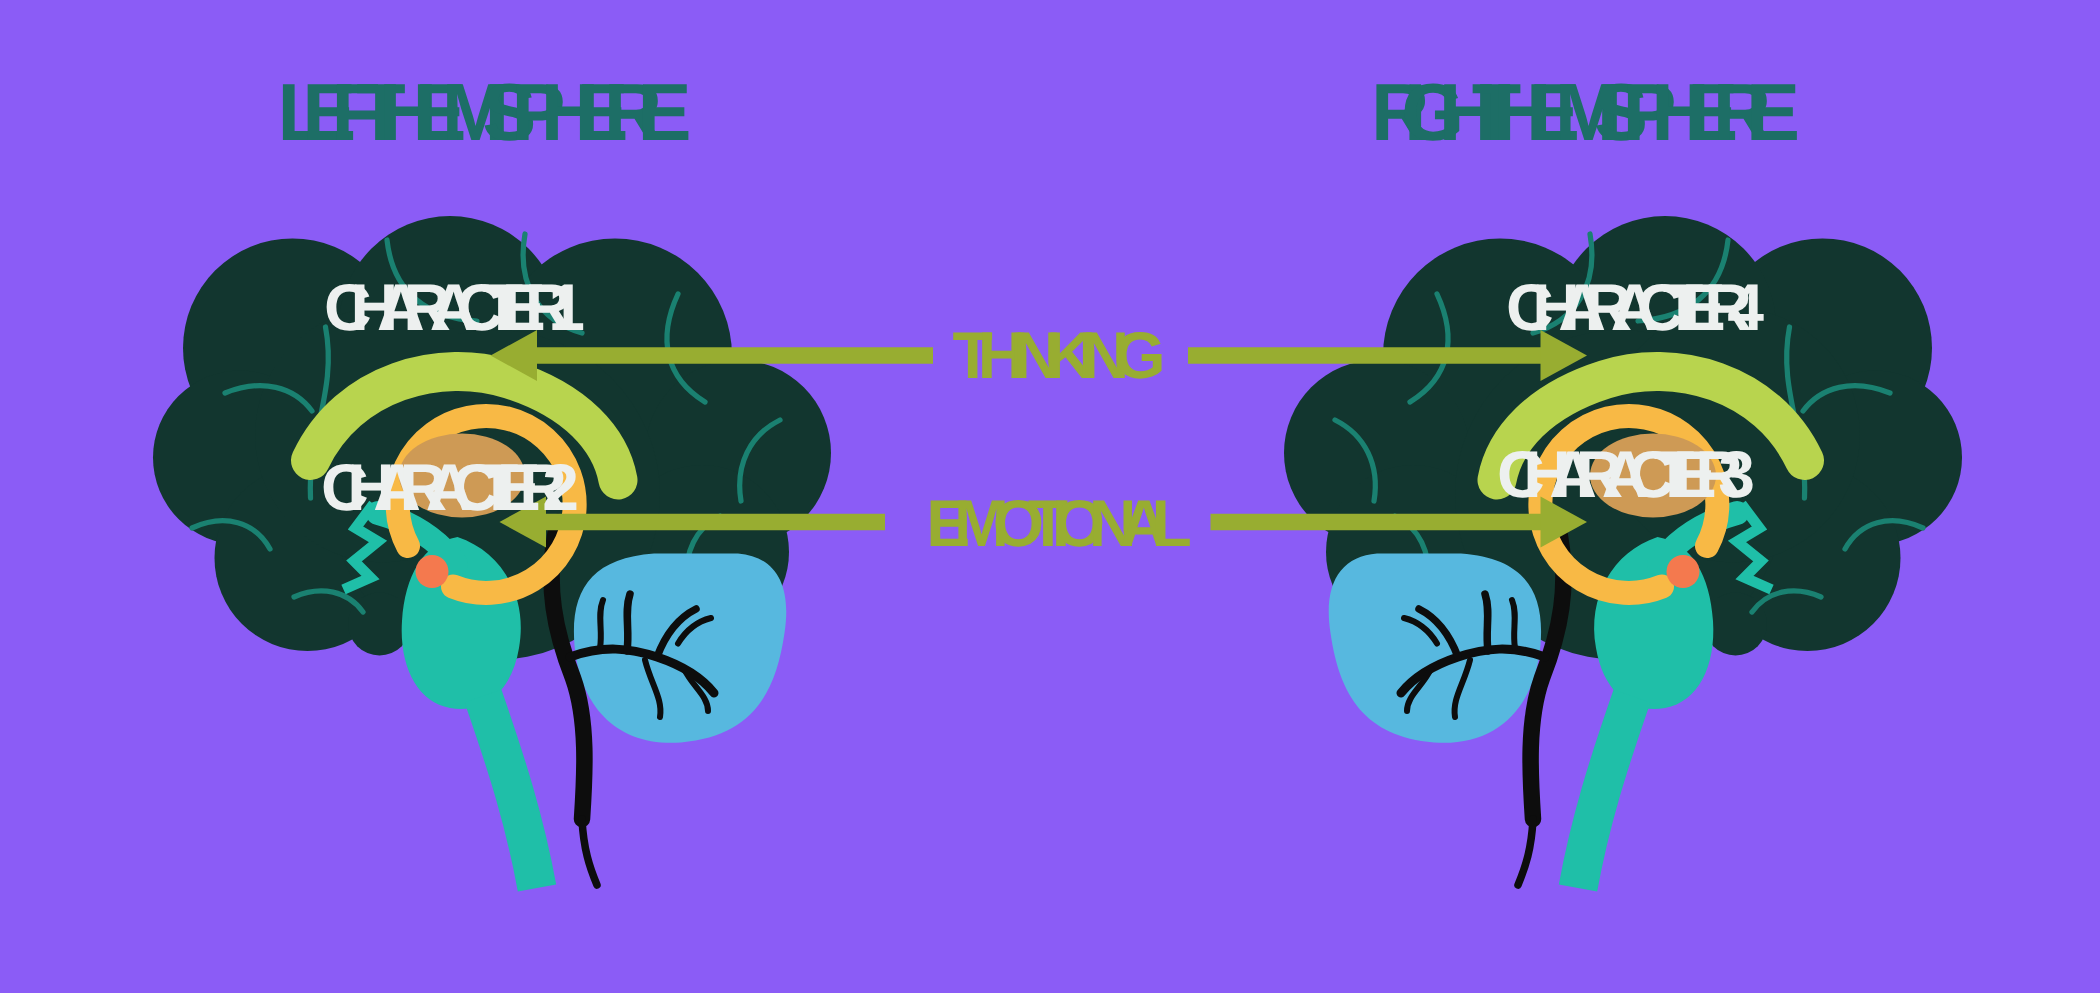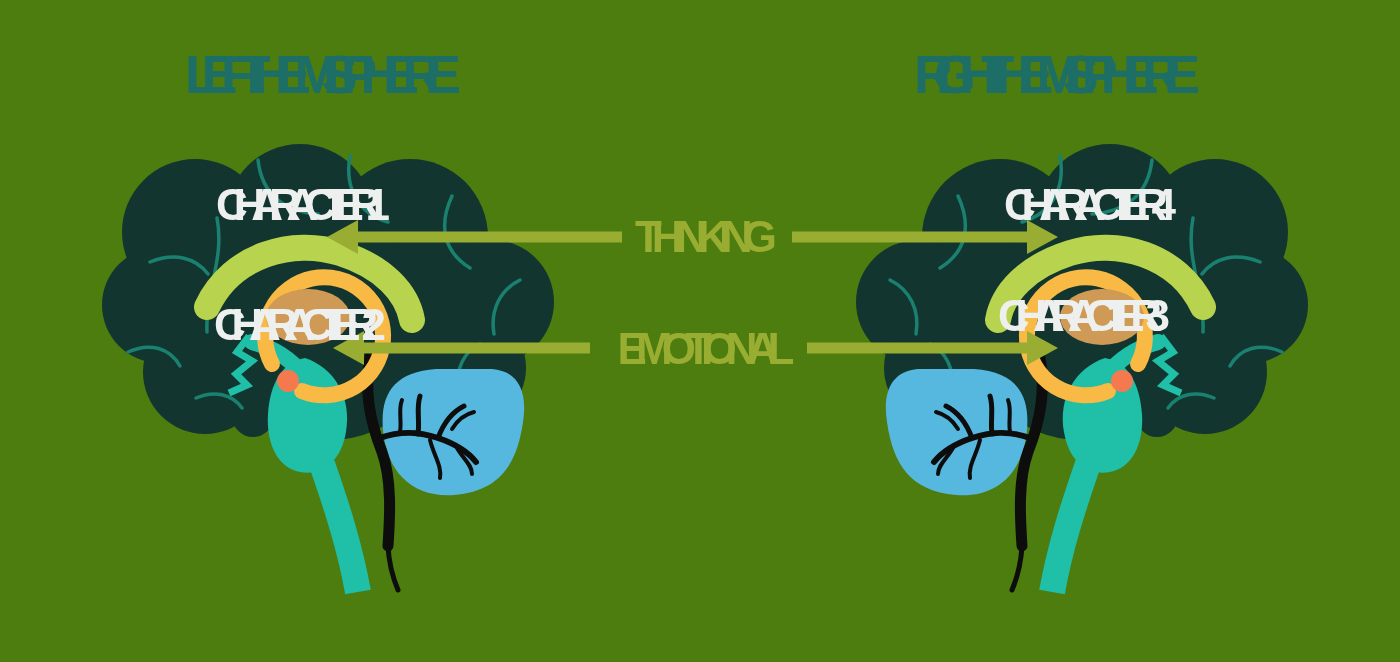--- a/index.html
+++ b/index.html
@@ -1,19 +1,19 @@
 <!DOCTYPE html>
 <html><head>
 <meta charset="utf-8">
 <style>
   html,body{margin:0;padding:0;background:#ffffff;}
   .stage{
     position:relative;
     width:1400px;height:662px;
-    background:#4d7c0f;
+    background:#8b5cf6;
     overflow:hidden;
     font-family:"Liberation Sans", sans-serif;
   }
   svg text{
     font-family:"Liberation Sans", sans-serif;
     font-weight:700;
     letter-spacing:0px;
   }
 </style>
 </head>

